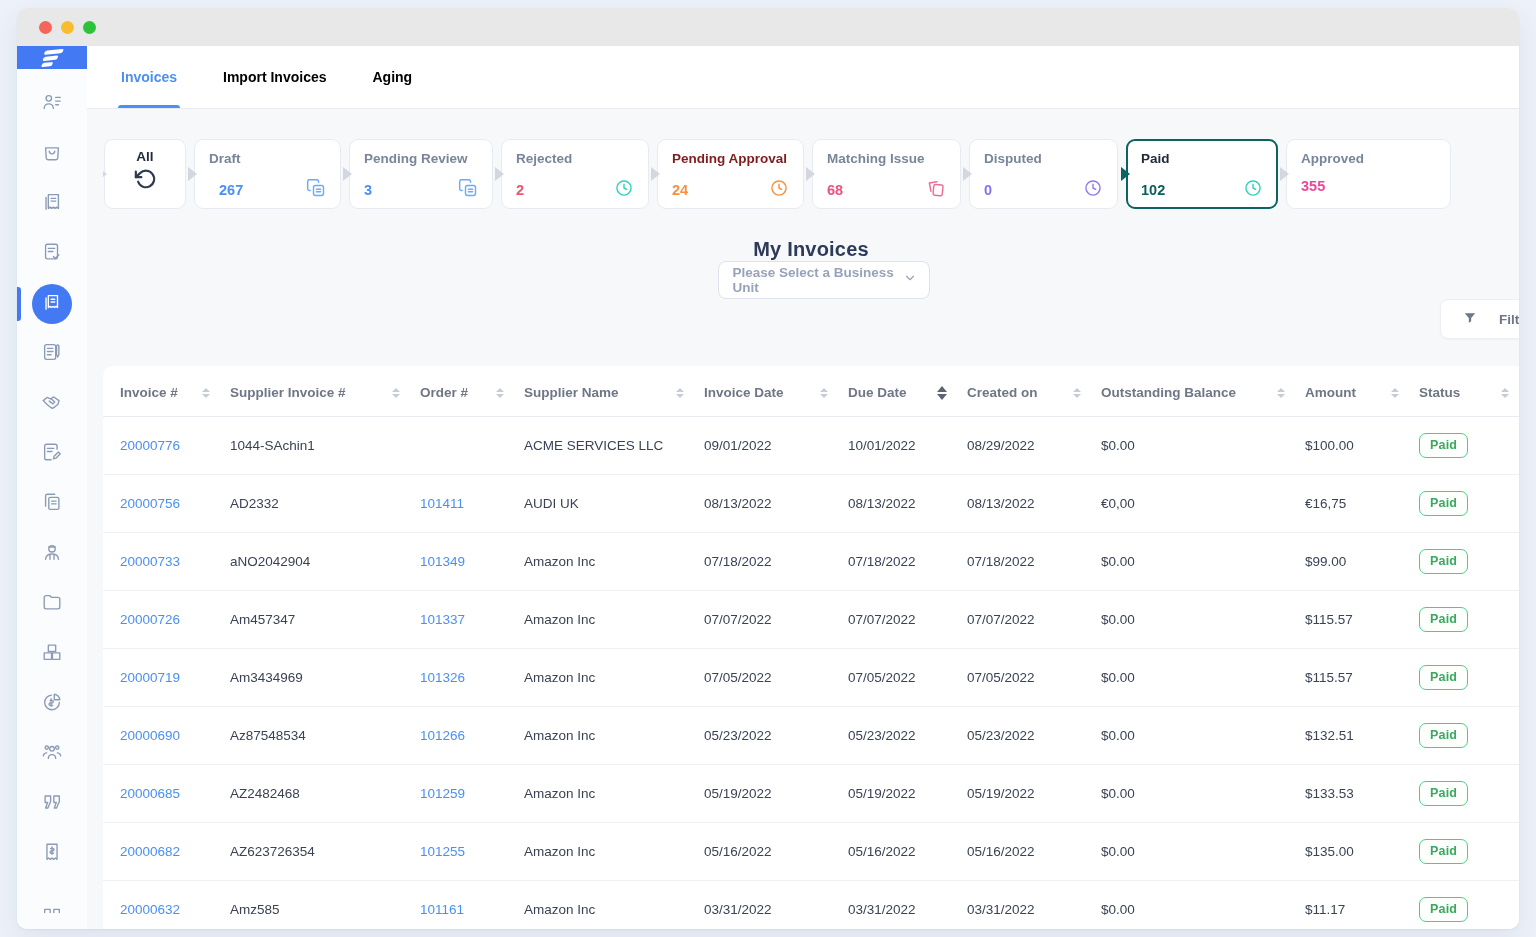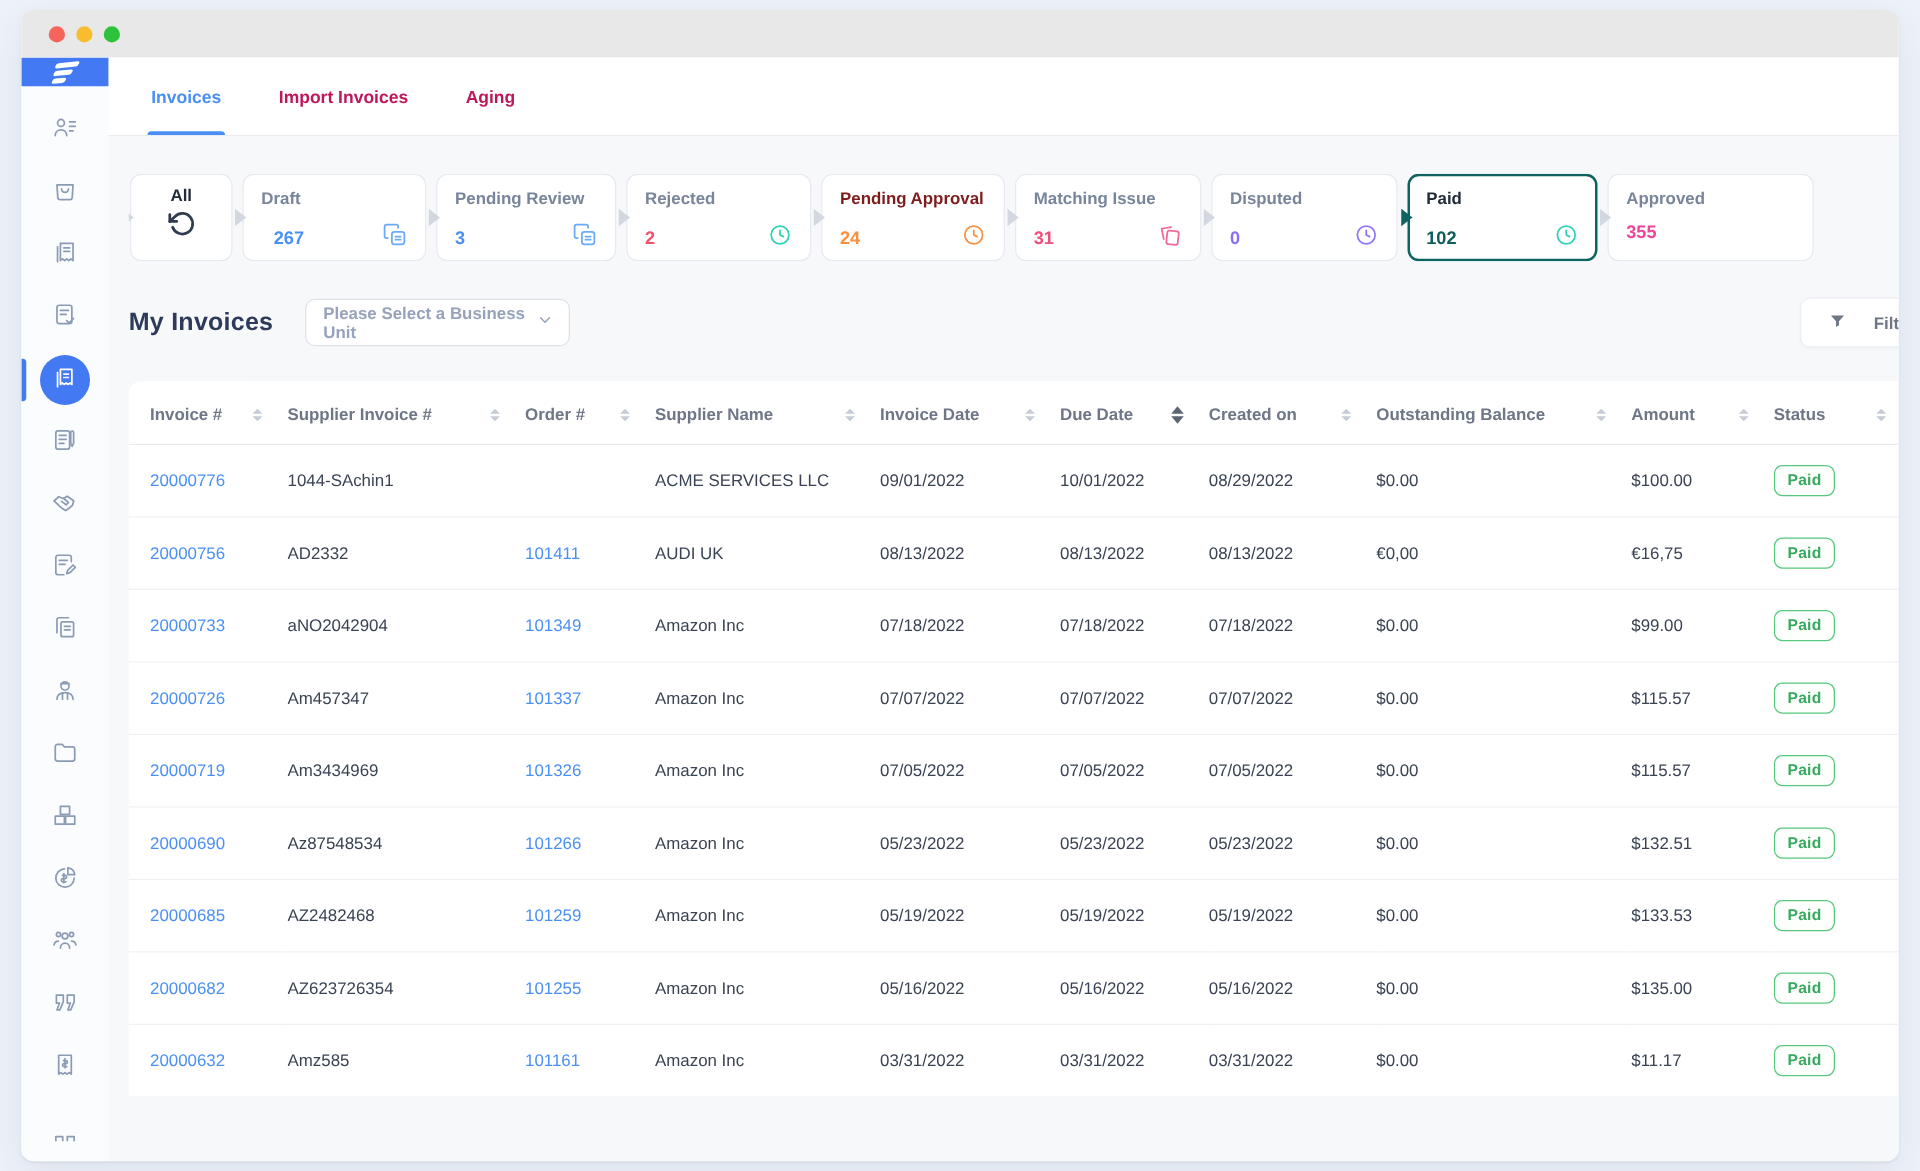--- a/index.html
+++ b/index.html
@@ -28,38 +28,38 @@
   .logo .bars span:nth-child(2){ width:15px; margin-left:2px;}
   .logo .bars span:nth-child(3){ width:11px; margin-left:0;}
   .side-list{ display:flex; flex-direction:column; align-items:center; padding-top:10px; width:100%; }
   .side-item{ height:50px; width:100%; display:flex; align-items:center; justify-content:center; color:#8c9bb5; position:relative; cursor:pointer; }
   .side-item svg{ width:22px; height:22px; fill:none; stroke:currentColor; stroke-width:1.5; stroke-linecap:round; stroke-linejoin:round; }
   .side-item.active .bubble{ width:40px; height:40px; border-radius:50%; display:flex; align-items:center; justify-content:center; color:#fff; }
   .side-item.active::before{ content:""; position:absolute; left:0; top:8px; bottom:8px; width:3.5px; border-radius:0 3px 3px 0; background:#4379f2; }
   
   .main{ flex:1; min-width:0; display:flex; flex-direction:column; }
   .tabsrow{ height:63px; background:#fff; border-bottom:1px solid #e8ebf0; display:flex; align-items:stretch; padding-left:31px; gap:40px; }
-  .tab{ display:flex; align-items:center; font-size:14px; font-weight:700; color:#be185d; cursor:pointer; position:relative; padding:0 3px; }
+  .tab{ display:flex; align-items:center; font-size:14px; font-weight:700; color:#000000; cursor:pointer; position:relative; padding:0 3px; }
   .tab.active{ color:#4a90f4; }
   .tab.active::after{ content:""; position:absolute; left:0; right:0; bottom:0; height:3px; border-radius:3px 3px 0 0; background:#4a90f4; }
   .content{ flex:1; background:#f7f8fa; padding:30px 0 0 16px; overflow:hidden; }
   
   .cards{ display:flex; gap:8px; overflow:hidden; padding-left:1px; }
   .scard{ position:relative; flex:0 0 auto; height:70px; background:#fff; border:1px solid #e7eaf0; border-radius:9px; padding:11px 14px 9px; cursor:pointer; }
   .scard.selected{ border-width:2px; padding:10px 13px 8px; }
   .scard .arrow{ position:absolute; left:-7px; top:50%; transform:translateY(-50%); width:0; height:0; border-top:7px solid transparent; border-bottom:7px solid transparent; border-left:9px solid #d3d8e0; }
   .scard-title{ font-size:13.5px; font-weight:700; color:#78859a; white-space:nowrap; }
   .scard-bottom{ display:flex; align-items:center; justify-content:space-between; margin-top:12px; }
   .scard-count{ font-size:14.5px; font-weight:700; }
   .scard-icon svg{ width:20px; height:20px; fill:none; stroke:currentColor; stroke-width:1.7; stroke-linecap:round; stroke-linejoin:round; }
   .scard.all{ width:82px; display:flex; flex-direction:column; align-items:center; padding:9px 0 7px; }
   .scard.all .scard-bottom{ margin-top:4px; }
   .scard.all .scard-icon svg{ width:22px; height:22px; stroke-width:2.4; }
   
-  .toolbar{ display:flex; align-items:center; margin-top:29px; padding-right:0; }
+  .toolbar{ display:flex; align-items:center; margin-top:29px; padding-right:0;flex-direction:column; }
   .page-title{ font-size:20px; font-weight:700; color:#2e3a59; letter-spacing:.2px; }
   .bu-select{ margin-left:25px; width:212px; height:38px; background:#fff; border:1px solid #dde2ea; border-radius:8px; display:flex; align-items:center; justify-content:space-between; padding:0 12px 0 14px; cursor:pointer; }
   .bu-select .ph{ font-size:13.5px; font-weight:700; color:#97a3bc; }
   .bu-select svg{ width:14px; height:14px; fill:none; stroke:#97a3bc; stroke-width:2; stroke-linecap:round; stroke-linejoin:round; }
   .filter-btn{ margin-left:auto; margin-right:-62px; width:141px; height:40px; background:#fff; border:1px solid #eceff3; border-radius:8px; display:flex; align-items:center; gap:22px; padding-left:22px; cursor:pointer; box-shadow:0 1px 2px rgba(30,40,70,.04); }
   .filter-btn svg{ width:14px; height:14px; }
   .filter-btn span{ font-size:13.5px; font-weight:700; color:#6e7687; }
   
   .table-card{ margin-top:27px; background:#fff; border-radius:10px 0 0 0; width:1416px; overflow:hidden; }
   table{ border-collapse:collapse; table-layout:fixed; width:1426px; }
@@ -287,21 +287,21 @@
                     <circle cx="12" cy="12" r="8.5"></circle>
                     <polyline points="12 7.5 12 12 15.2 13.6"></polyline>
                   </svg></span>
             </div>
           </div>
 
           <div class="scard" style="width:149px">
             <span class="arrow" style="border-left-color: rgb(211, 216, 224);"></span>
             <div class="scard-title" style="color: rgb(120, 133, 154);">Matching Issue</div>
             <div class="scard-bottom">
-              <span class="scard-count" style="color: rgb(240, 81, 124);">31</span>
+              <span class="scard-count" style="color: rgb(240, 81, 124);">68</span>
               <span class="scard-icon" style="color: rgb(240, 106, 147);"><svg viewBox="0 0 24 24">
                     <rect x="9" y="8" width="11" height="13" rx="2" transform="rotate(6 14 14)"></rect>
                     <path d="M6 16l-2-10 9-1.5"></path>
                   </svg></span>
             </div>
           </div>
 
           <div class="scard" style="width:149px">
             <span class="arrow" style="border-left-color: rgb(211, 216, 224);"></span>
             <div class="scard-title" style="color: rgb(120, 133, 154);">Disputed</div>

